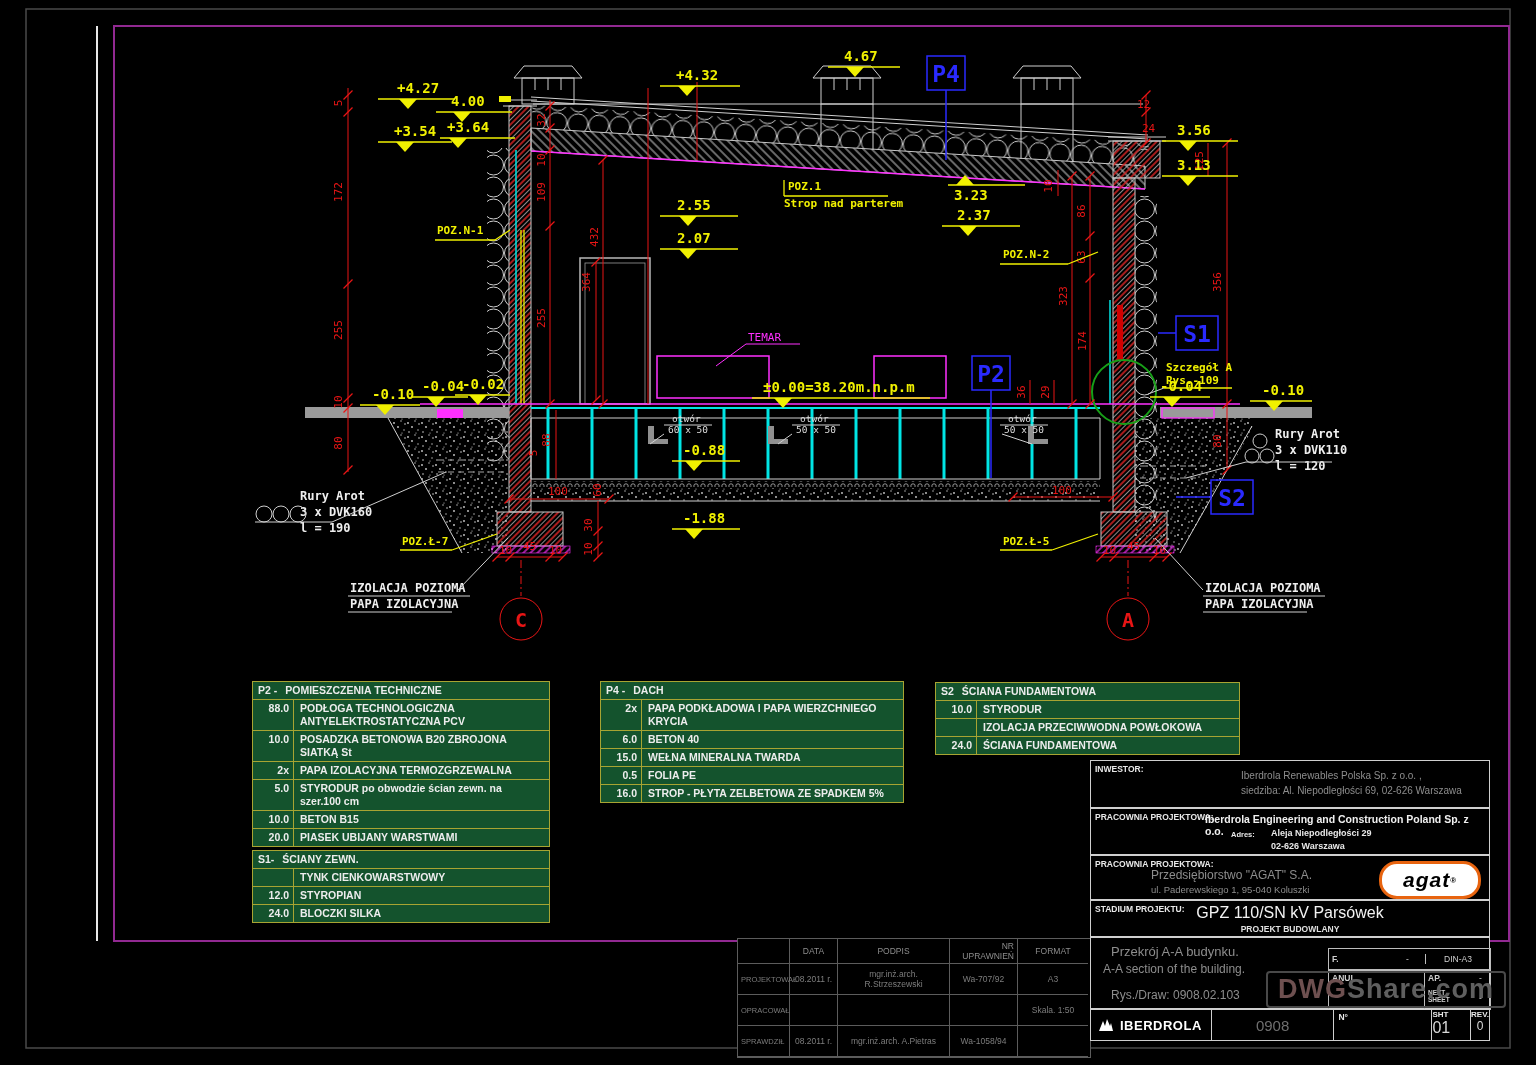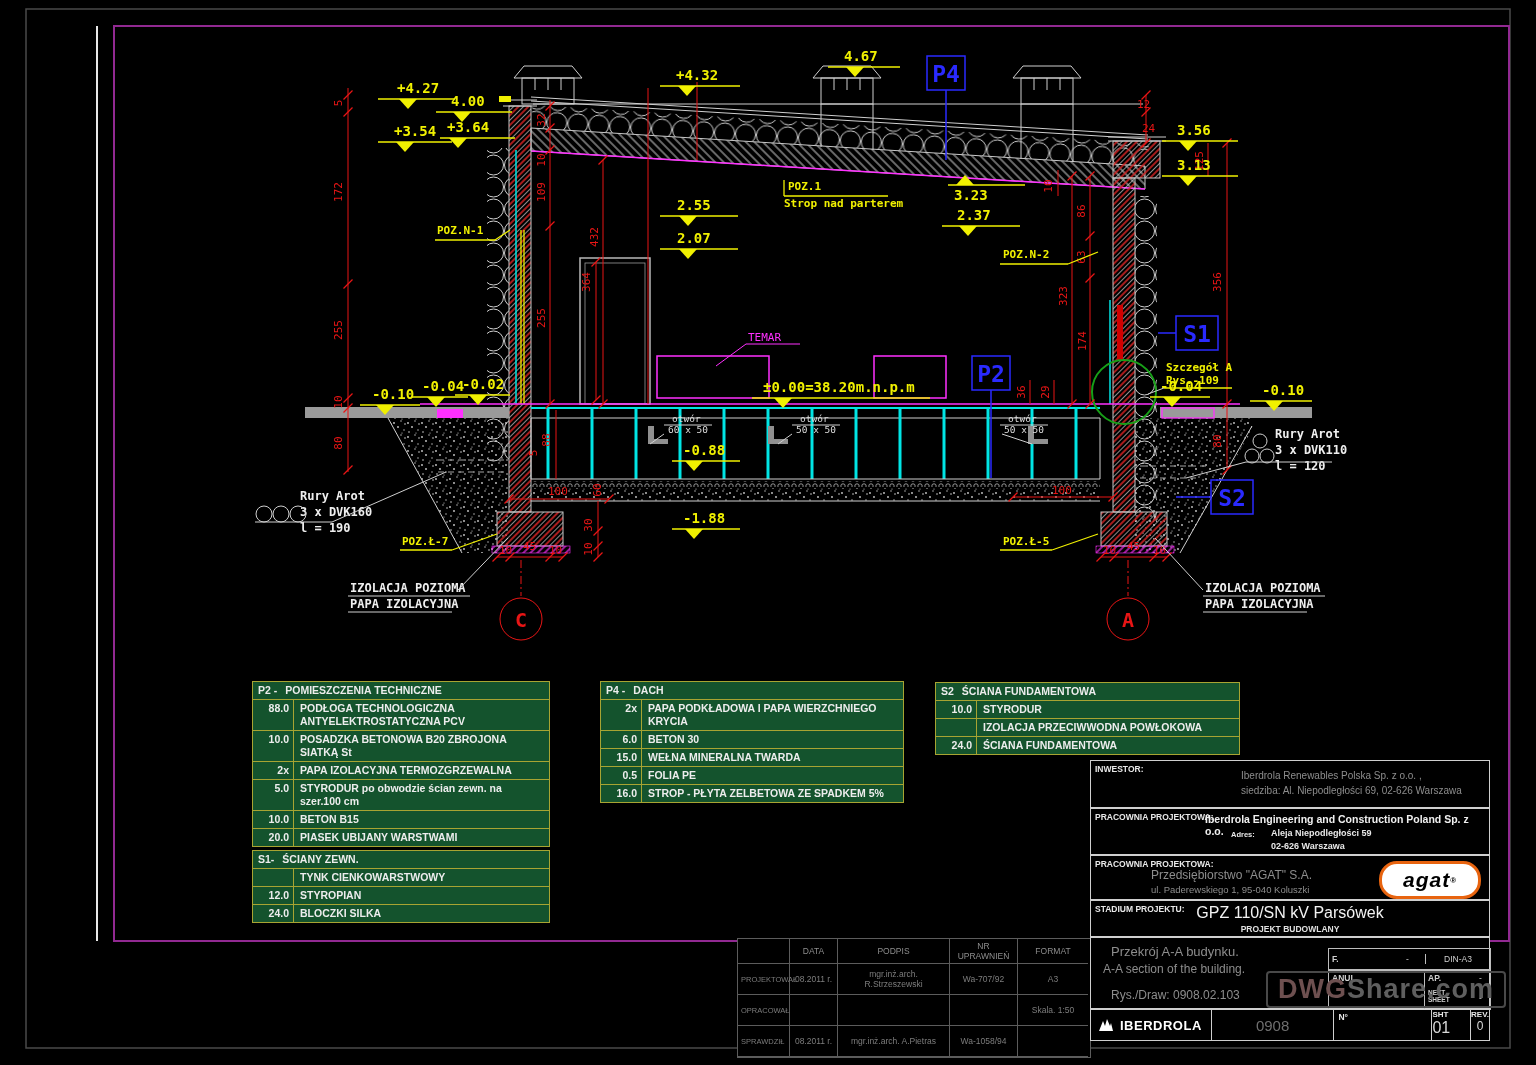--- a/index.html
+++ b/index.html
@@ -33,21 +33,21 @@
            border-right:1px solid #a8a432;}
   .spec .t{padding:2px 6px;}
   
   .sig{position:absolute;left:737px;top:938px;width:352px;background:#000;
        border:1px solid #5c5c5c;color:#7d7d7d;font-size:8.5px;}
   .sig .r{display:grid;grid-template-columns:52px 48px 112px 68px 70px;}
   .sig .c{border-right:1px solid #5c5c5c;border-bottom:1px solid #5c5c5c;
           padding:2px 3px;min-height:12px;display:flex;align-items:center;justify-content:center;text-align:center;}
   .sig .c:last-child{border-right:none;}
   .sig .role{justify-content:flex-start;font-size:7.5px;}
-  .sig .hrow .c{color:#8d8d8d;}
+  .sig .hrow .c{color:#8d8d8d;text-align:right;}
   .sig .body .c{min-height:26px;}
   
   .tblock{position:absolute;left:1090px;top:760px;width:400px;height:281px;background:#000;color:#cfcfcf;}
   .tb-sec{position:absolute;border:1px solid #cfcfcf;background:#000;box-sizing:border-box;left:0;width:400px;}
   .lbl{font-size:8.5px;color:#e8e8e8;font-weight:bold;}
   .gray{color:#8d8d8d;}
   .agat{position:absolute;right:8px;top:5px;width:96px;height:32px;background:#fff;
         border:3px solid #e8640f;border-radius:18px;display:flex;align-items:center;justify-content:center;
         color:#000;font-weight:bold;font-style:italic;font-size:21px;letter-spacing:1px;}
   .agat sup{font-size:8px;font-style:normal;}
@@ -562,21 +562,21 @@
       </div>
       <div class="row">
         <span class="v">2x</span>
         <div class="t">
           <div>PAPA PODKŁADOWA I PAPA WIERZCHNIEGO KRYCIA</div>
         </div>
       </div>
       <div class="row">
         <span class="v">6.0</span>
         <div class="t">
-          <div>BETON 30</div>
+          <div>BETON 40</div>
         </div>
       </div>
       <div class="row">
         <span class="v">15.0</span>
         <div class="t">
           <div>WEŁNA MINERALNA TWARDA</div>
         </div>
       </div>
       <div class="row">
         <span class="v">0.5</span>
@@ -653,21 +653,21 @@
     <span class="lbl abs" style="left:4px;top:3px;">INWESTOR:</span>
     <div class="gray abs" style="left:150px;top:7px;font-size:10px;line-height:15px;">
       <div>Iberdrola Renewables Polska Sp. z o.o. ,</div>
       <div>siedziba: Al. Niepodległości 69, 02-626 Warszawa</div>
     </div>
   </div>
   <div class="tb-sec" style="top:48px;height:47px;">
     <span class="lbl abs" style="left:4px;top:3px;">PRACOWNIA PROJEKTOWA:</span>
     <div class="abs" style="left:114px;top:4px;font-size:10.5px;font-weight:bold;color:#f0f0f0;">Iberdrola Engineering and Construction Poland Sp. z o.o.</div>
     <span class="lbl abs" style="left:140px;top:21px;font-size:7.5px;">Adres:</span>
-    <div class="abs" style="left:180px;top:19px;font-size:9px;font-weight:bold;color:#e8e8e8;">Aleja Niepodległości 59</div>
+    <div class="abs" style="left:180px;top:19px;font-size:9px;font-weight:bold;color:#e8e8e8;">Aleja Niepodległości 29</div>
     <div class="abs" style="left:180px;top:32px;font-size:9px;font-weight:bold;color:#e8e8e8;">02-626 Warszawa</div>
   </div>
   <div class="tb-sec" style="top:95px;height:45px;">
     <span class="lbl abs" style="left:4px;top:3px;">PRACOWNIA PROJEKTOWA:</span>
     <div class="gray abs" style="left:60px;top:12px;font-size:12px;">Przedsiębiorstwo "AGAT" S.A.</div>
     <div class="gray abs" style="left:60px;top:28px;font-size:9.5px;">ul. Paderewskiego 1, 95-040 Koluszki</div>
     <div class="agat">
         <span>agat</span>
         <sup>®</sup>
       </div>

